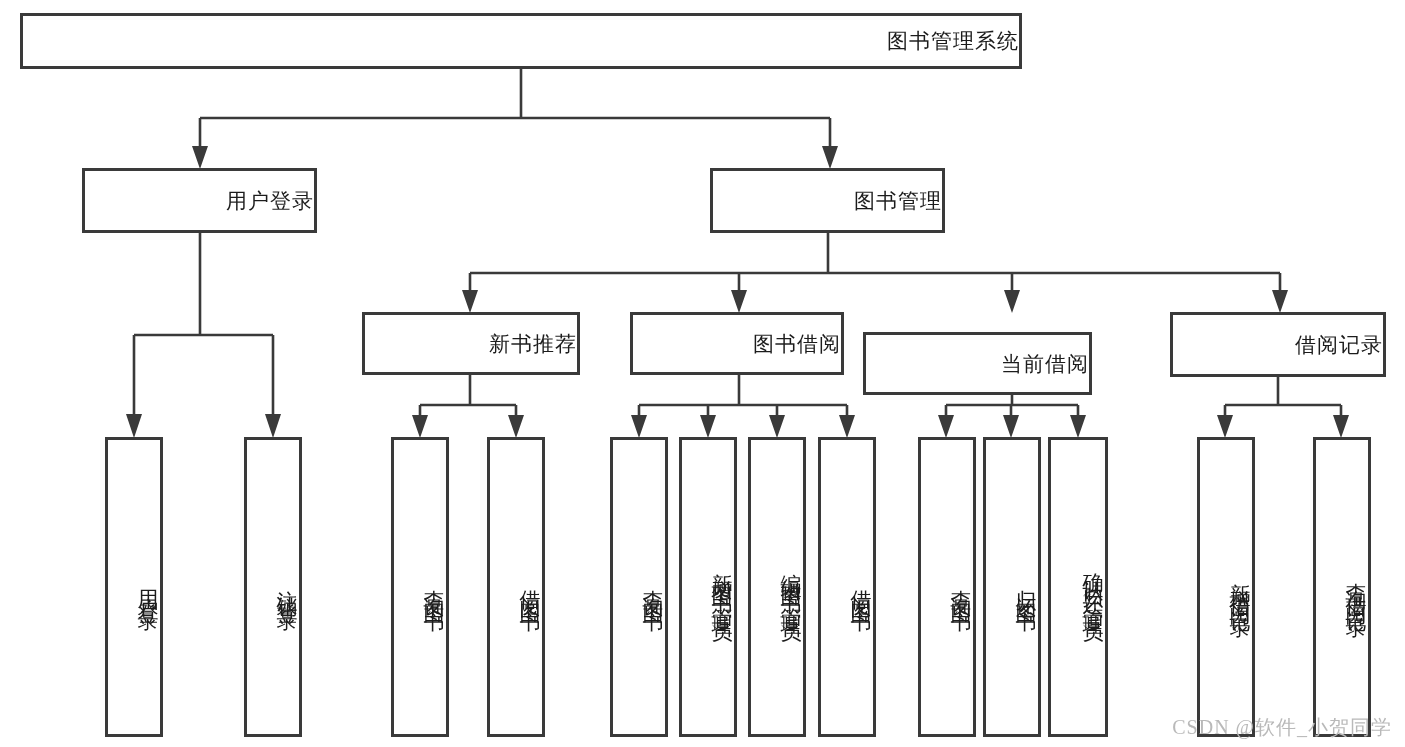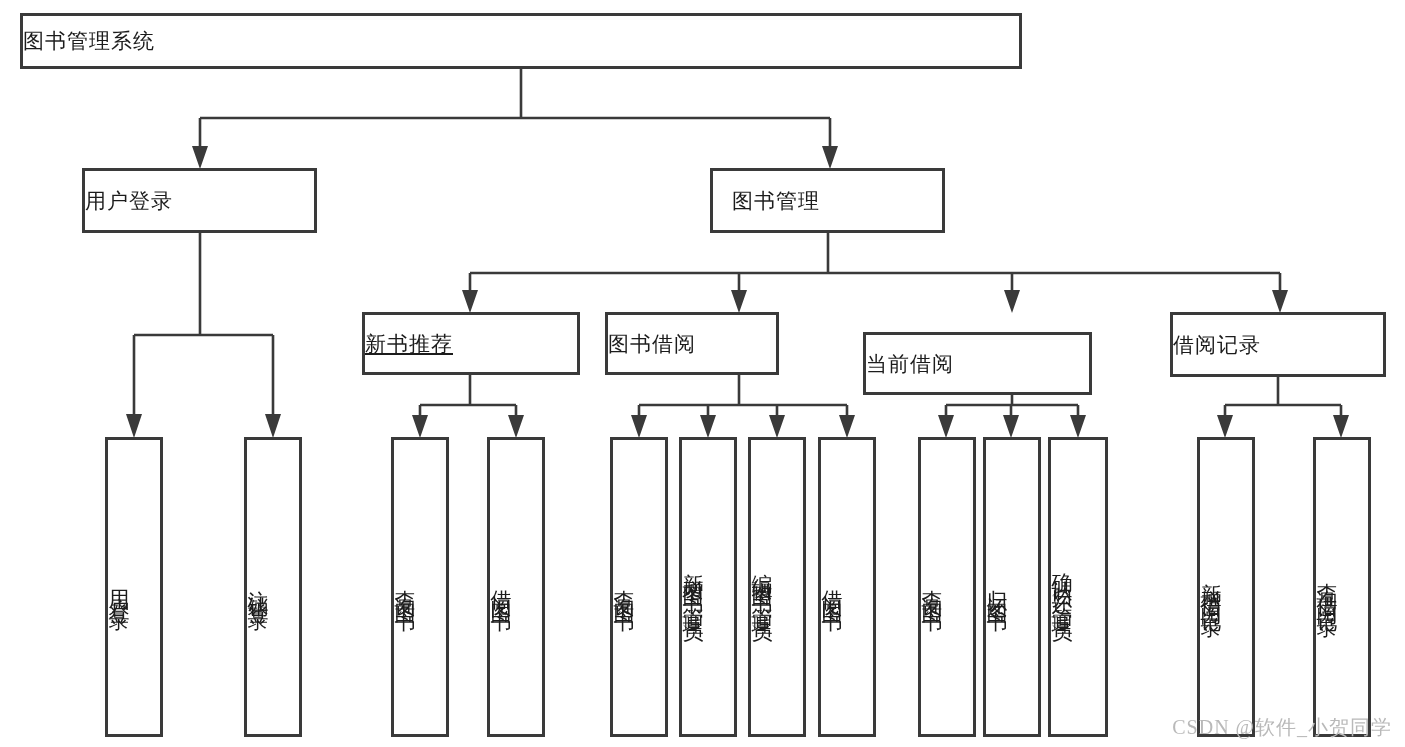--- a/index.html
+++ b/index.html
@@ -22,43 +22,43 @@
     width: 1405px;
     height: 747px;
   }
   .node {
     position: absolute;
     box-sizing: border-box;
     border: 3px solid #3a3a3a;
     background: #ffffff;
     display: flex;
     align-items: center;
-    justify-content: flex-start;
+    justify-content: flex-end;
     font-size: 21px;
     color: #1c1c1c;
     letter-spacing: 1px;
     text-align: center;
     line-height: 1.1;
   }
   .node.vert {
     letter-spacing: 0;
   }
   .node.vert span {
     writing-mode: vertical-rl;
     letter-spacing: 7px;
     white-space: nowrap;
   }
   
   .n-root   { left: 20px;   top: 13px;  width: 1002px; height: 56px; }
   
   .n-login  { left: 82px;   top: 168px; width: 235px;  height: 65px; }
   .n-mgmt   { left: 710px;  top: 168px; width: 235px;  height: 65px; padding-left: 19px; }
   
-  .n-l3-0   { left: 362px;  top: 312px; width: 218px;  height: 63px; text-decoration: underline; }
-  .n-l3-1   { left: 605px;  top: 312px; width: 174px;  height: 63px; }
+  .n-l3-0   { left: 362px;  top: 312px; width: 218px;  height: 63px; }
+  .n-l3-1   { left: 630px;  top: 312px; width: 214px;  height: 63px; }
   .n-l3-2   { left: 863px;  top: 312px; width: 229px;  height: 63px; margin-top: 20px; }
   .n-l3-3   { left: 1170px; top: 312px; width: 216px;  height: 65px; }
   
   .leaf { top: 437px; width: 58px; height: 300px; }
   .lf-0-0 { left: 105px; }
   .lf-0-1 { left: 244px; }
   .lf-1-0 { left: 391px; }
   .lf-1-1 { left: 487px; }
   .lf-2-0 { left: 610px; }
   .lf-2-1 { left: 679px; }

